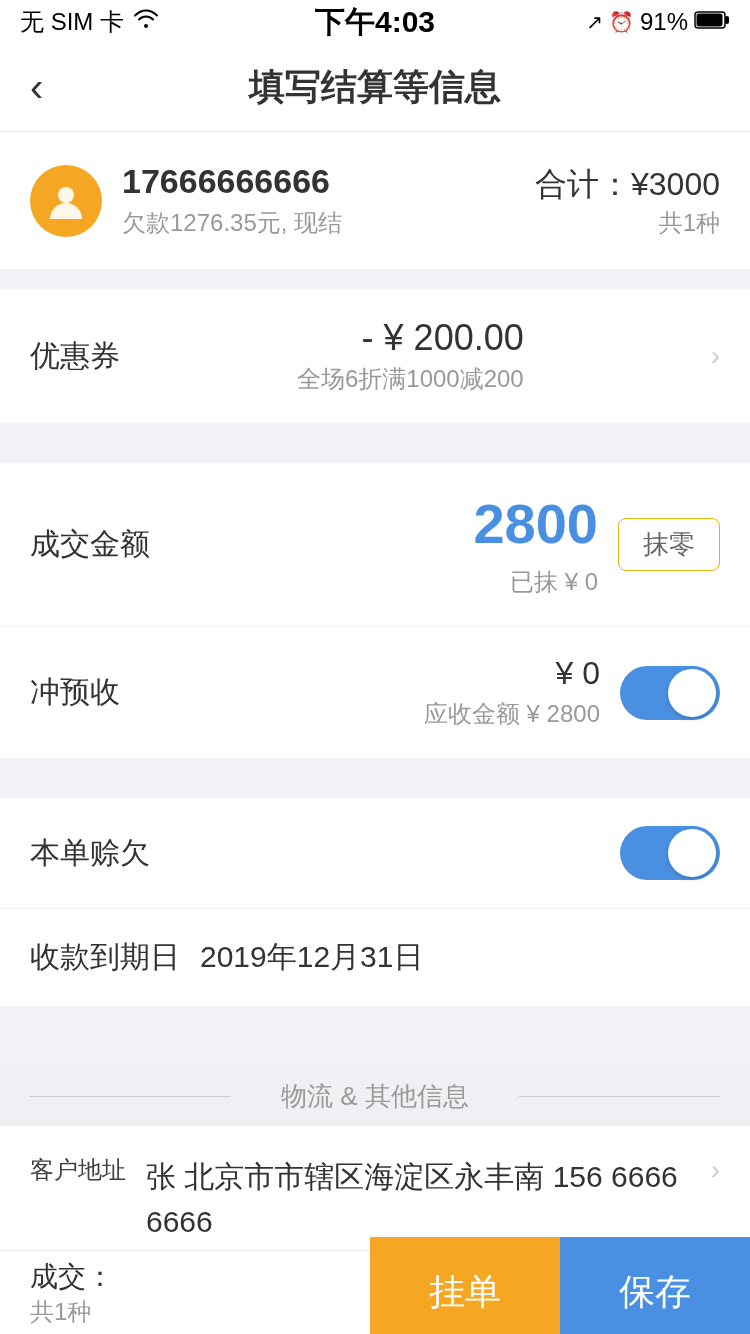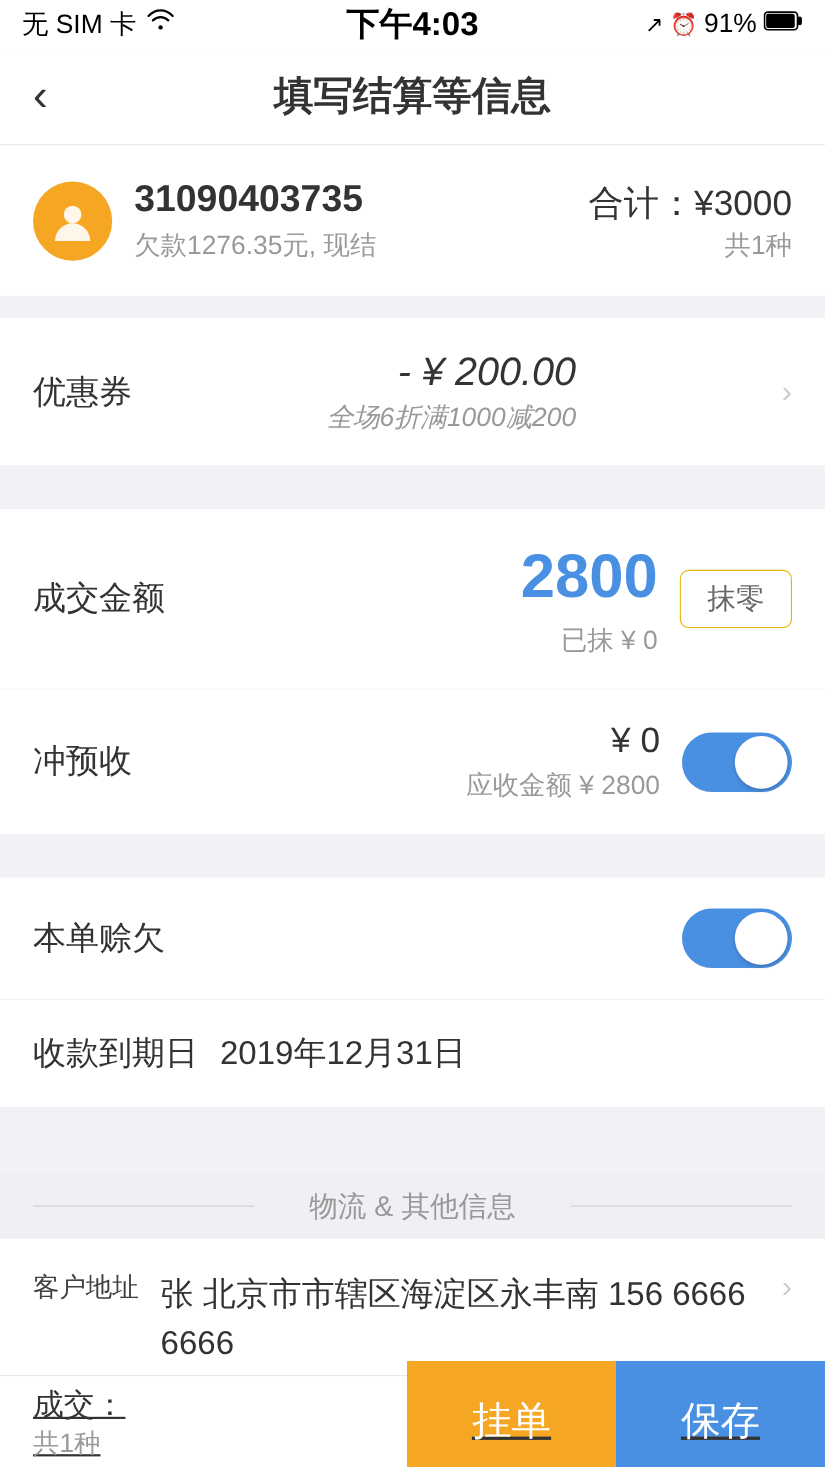--- a/index.html
+++ b/index.html
@@ -90,21 +90,21 @@
     
     .coupon-row {
       background: #fff;
       padding: 28px 30px;
       display: flex;
       align-items: center;
       justify-content: space-between;
       margin-bottom: 20px;
     }
     .coupon-label { font-size: 30px; color: #333; }
-    .coupon-right { display: flex; flex-direction: column; align-items: flex-end; gap: 4px; font-style: italic; }
+    .coupon-right { display: flex; flex-direction: column; align-items: flex-end; gap: 4px; }
     .coupon-amount { font-size: 36px; color: #333; font-weight: 500; }
     .coupon-desc { font-size: 24px; color: #999; }
     .chevron-icon { font-size: 28px; color: #ccc; margin-left: 10px; }
 
     
     .section {
       background: #fff;
       margin-bottom: 20px;
     }
     .section-row {
@@ -225,21 +225,20 @@
     .footer {
       position: fixed;
       bottom: 0;
       left: 0;
       width: 750px;
       height: 84px;
       background: #fff;
       display: flex;
       align-items: center;
       border-top: 1px solid #e8e8e8;
-      text-decoration: underline;
     }
     .footer-info {
       flex: 1;
       padding: 0 30px;
     }
     .footer-amount-row { display: flex; align-items: center; gap: 10px; }
     .footer-label { font-size: 28px; color: #333; }
     .footer-amount { font-size: 44px; font-weight: 600; color: #333; }
     .footer-count { font-size: 24px; color: #999; }
     .footer-btn-pending {
@@ -307,21 +306,21 @@
 
   <div class="customer-card">
     <div class="customer-left">
       <div class="avatar">
         <svg width="40" height="40" viewBox="0 0 40 40" fill="none">
           <circle cx="20" cy="14" r="8" fill="#fff" opacity="0.9"></circle>
           <path d="M4 38c0-8.8 7.2-16 16-16s16 7.2 16 16" fill="#fff" opacity="0.9"></path>
         </svg>
       </div>
       <div class="customer-info">
-        <span class="customer-phone">31090403735</span>
+        <span class="customer-phone">17666666666</span>
         <span class="customer-debt">欠款1276.35元, 现结</span>
       </div>
     </div>
     <div class="customer-right">
       <div class="total-amount">
         <span>合计：</span><span>¥3000</span>
       </div>
       <div class="total-count">共1种</div>
     </div>
   </div>

